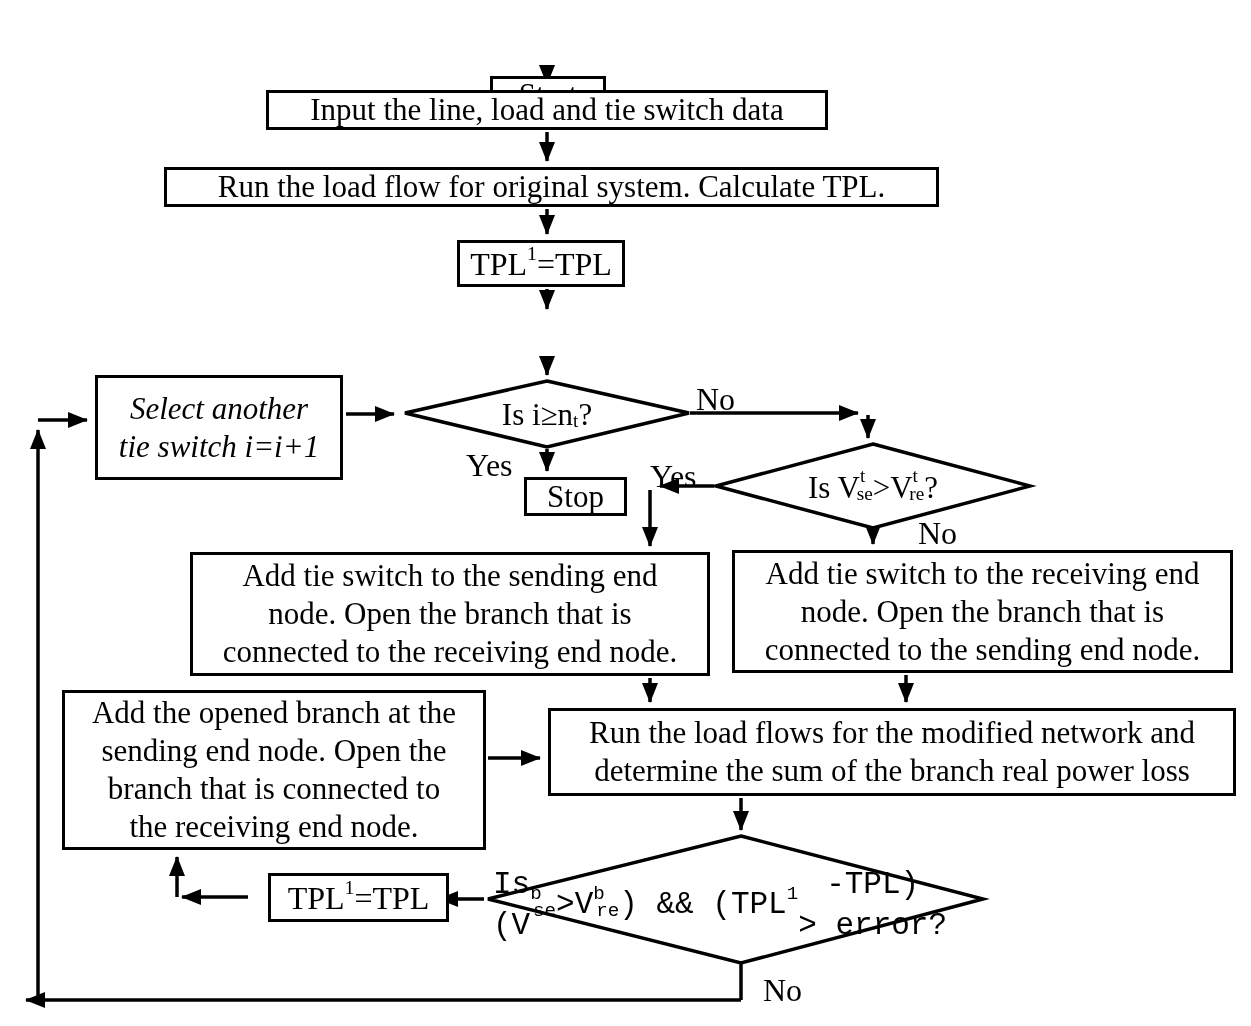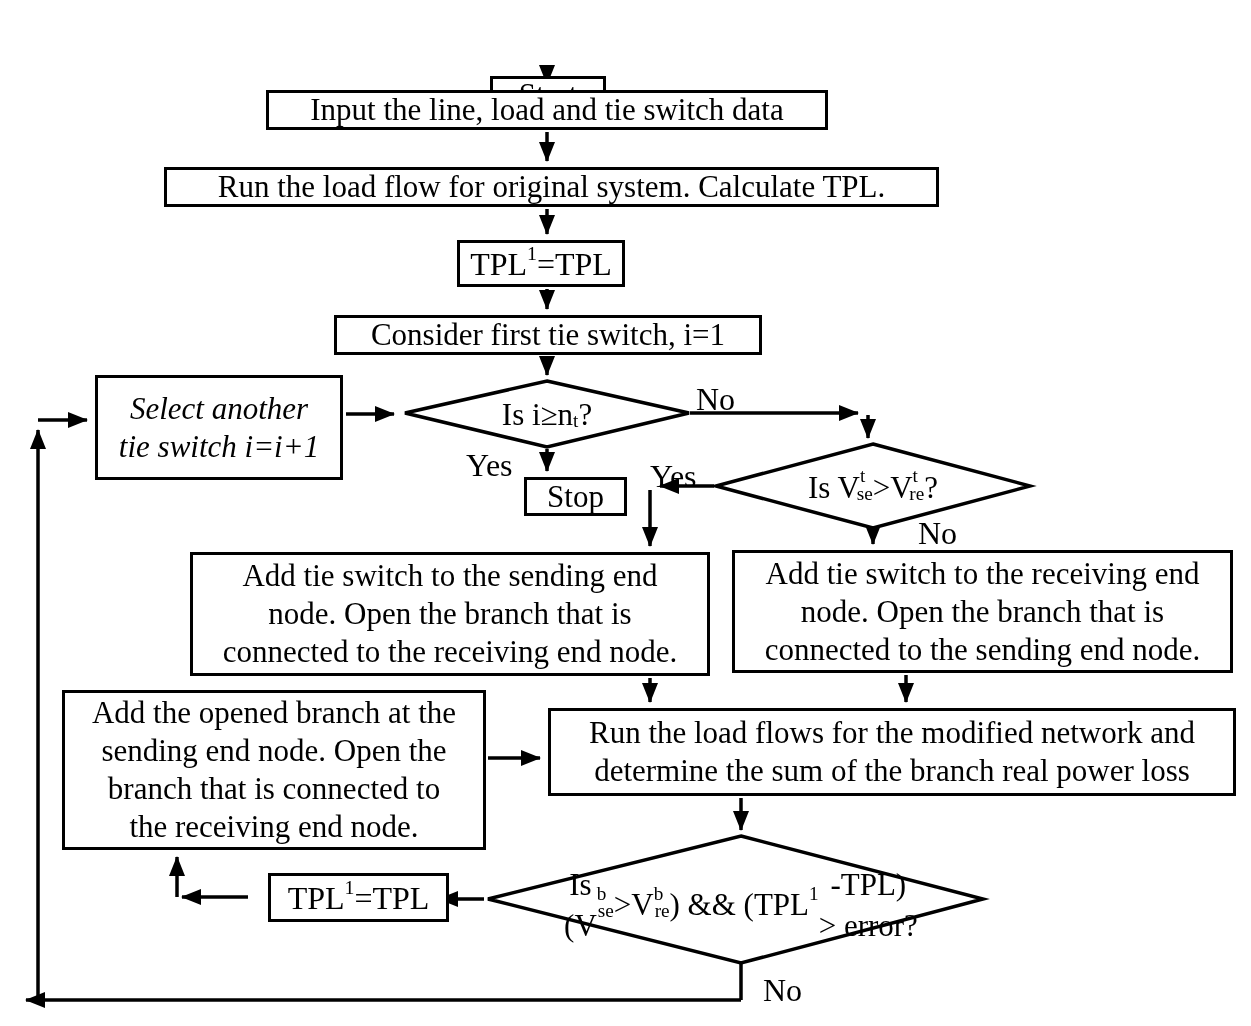--- a/index.html
+++ b/index.html
@@ -97,21 +97,20 @@
   </svg>
 
   <div class="node" style="left:490px;top:28px;width:116px;height:38px;margin-top:48px;">Start</div>
 
   <div class="node" style="left:266px;top:90px;width:562px;height:40px;">Input the line, load and tie switch data</div>
 
   <div class="node" style="left:164px;top:167px;width:775px;height:40px;">Run the load flow for original system. Calculate TPL.</div>
 
   <div class="node fs32" style="left:457px;top:240px;width:168px;height:47px;">TPL<sup>1</sup>=TPL</div>
 
-  <div class="node" style="left:334px;top:315px;width:428px;height:40px;">Consider first tie switch, i=1</div>
 
   <div class="node" style="left:95px;top:375px;width:248px;height:105px;font-style:italic;">Select another
 tie switch i=i+1</div>
 
   <div class="node" style="left:495px;top:477px;width:103px;height:39px;margin-left:29px;">Stop</div>
 
   <div class="node" style="left:190px;top:552px;width:520px;height:124px;">Add tie switch to the sending end
 node. Open the branch that is
 connected to the receiving end node.</div>
 
@@ -126,21 +125,21 @@
 
   <div class="node" style="left:548px;top:708px;width:688px;height:88px;">Run the load flows for the modified network and
 determine the sum of the branch real power loss</div>
 
   <div class="node fs32" style="left:268px;top:873px;width:181px;height:49px;">TPL<sup>1</sup>=TPL</div>
 
   <div class="dlabel" style="left:447px;top:394px;width:200px;height:40px;">Is i≥n<sub>t</sub>?</div>
 
   <div class="dlabel" style="left:748px;top:467px;width:250px;height:40px;">Is V<sup>t</sup><sub class="tuck">se</sub>&gt;V<sup>t</sup><sub class="tuck">re</sub>?</div>
 
-  <div class="dlabel" style="left:481px;top:843px;width:520px;height:123px;">Is
+  <div class="dlabel" style="left:460px;top:843px;width:520px;height:123px;font-family:Liberation Mono, monospace;">Is
 (V<sup>b</sup><sub class="tuck">se</sub>&gt;V<sup>b</sup><sub class="tuck">re</sub>) &amp;&amp; (TPL<sup>1</sup>-TPL)
 &gt; error?</div>
 
   <div class="elabel" style="left:696px;top:371px;">No</div>
 
   <div class="elabel" style="left:466px;top:437px;">Yes</div>
 
   <div class="elabel" style="left:650px;top:448px;">Yes</div>
 
   <div class="elabel" style="left:918px;top:505px;">No</div>

